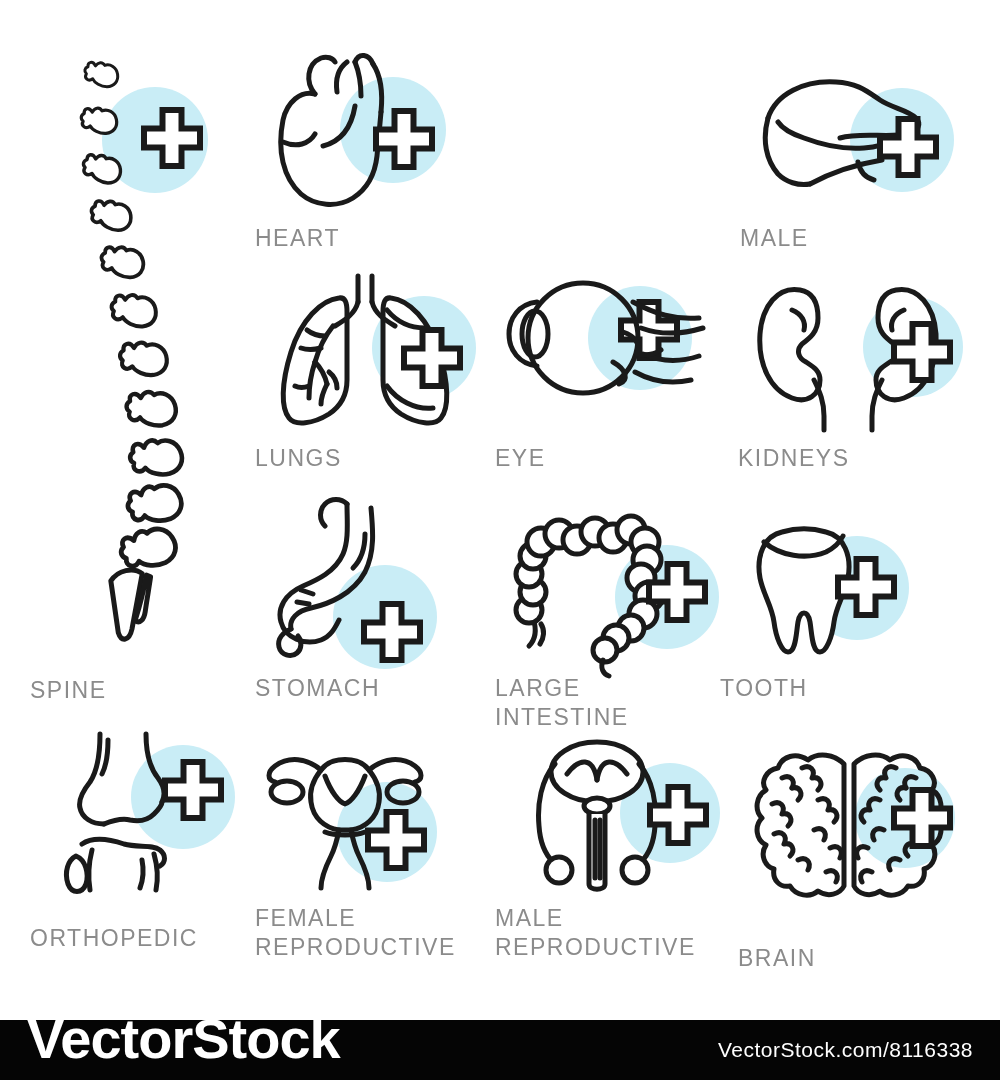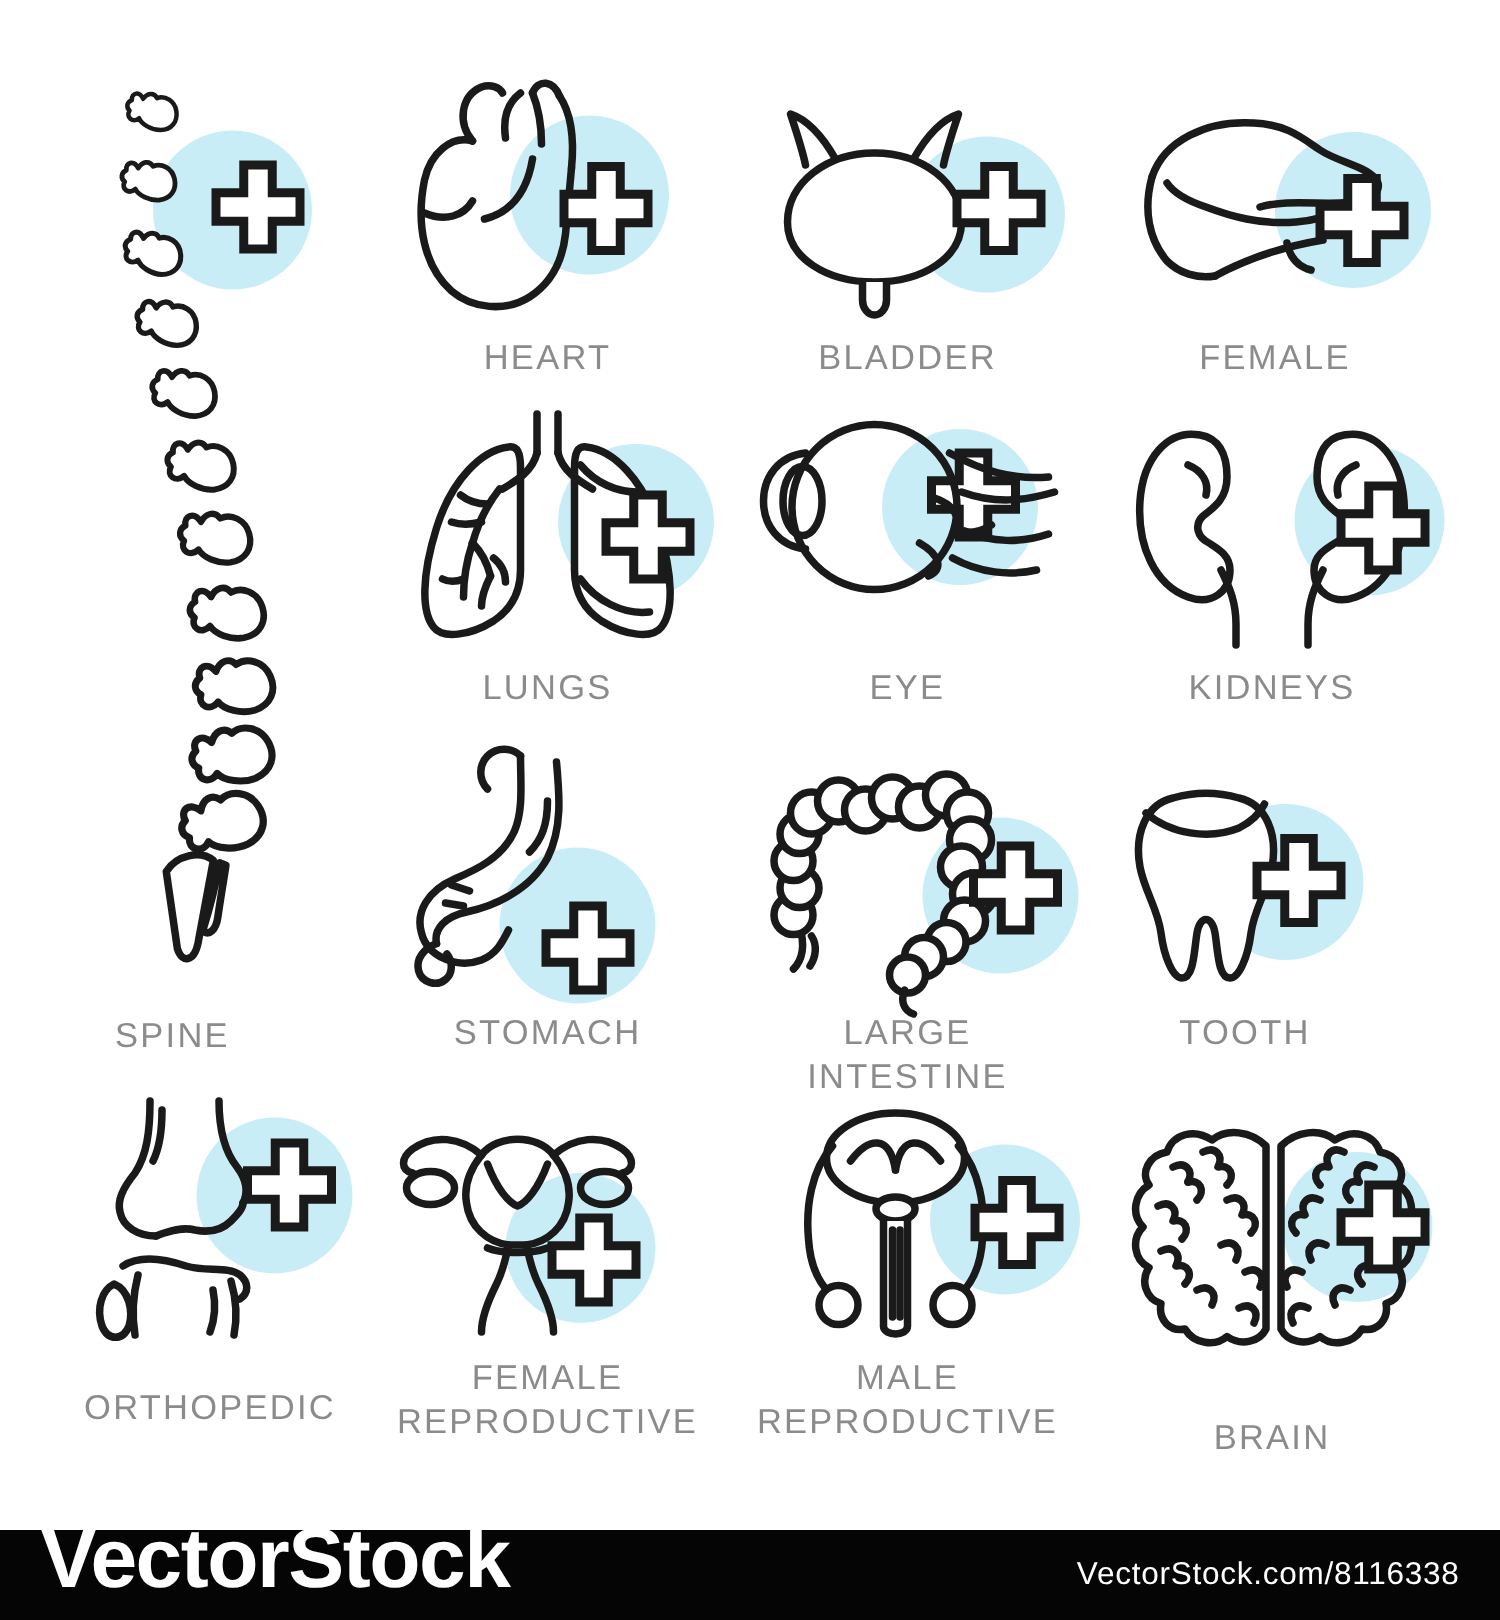--- a/index.html
+++ b/index.html
@@ -6,21 +6,21 @@
   .canvas{position:relative;width:1000px;height:1080px;background:#fff;overflow:hidden;
           font-family:"Liberation Sans",sans-serif;}
   .card{position:absolute;margin:0;width:220px;display:block;}
   .card svg{display:block;overflow:visible;}
   .halo{fill:var(--accent-circle,#c9edf6);}
   .organ path,.organ circle,.organ ellipse,.organ use{
     stroke:var(--line,#1a1a1a);stroke-width:5;fill:none;
     stroke-linecap:round;stroke-linejoin:round;}
   .organ .wf{fill:#ffffff;}
   .cross{fill:#ffffff;stroke:var(--line,#1a1a1a);stroke-width:6;stroke-linejoin:miter;}
-  .lbl{margin-top:6px;text-align:center;font-size:23px;letter-spacing:1.5px;
+  .lbl{margin-top:6px;text-align:left;font-size:23px;letter-spacing:1.5px;
        color:var(--label,#8b8b8b);font-weight:300;line-height:29px;}
   .lbl.low{margin-top:26px;}
   .spine-lbl{width:170px;}
   .bar{position:absolute;left:0;bottom:0;width:1000px;height:60px;
        background:var(--bar-bg,#050505);display:flex;align-items:center;
        justify-content:space-between;padding:0 27px;box-sizing:border-box;}
   .brand{color:var(--bar-text,#fff);font-size:56px;font-weight:bold;letter-spacing:-1px;
          margin-bottom:23px;}
   .credit{color:var(--bar-text,#fff);font-size:21px;font-weight:400;letter-spacing:.5px;}
 </style>
@@ -68,47 +68,34 @@
         <path d="M60 46 C50 34 52 16 66 10 C72 8 78 10 80 14"></path>
         <path d="M82 44 C80 30 84 20 92 14"></path>
         <path d="M28 94 C42 100 54 96 60 86"></path>
         <path d="M100 58 C96 82 84 94 68 98"></path>
       </g>
       <path class="cross" transform="translate(149,91)" d="M-9.5 -28 H9.5 V-9.5 H28 V9.5 H9.5 V28 H-9.5 V9.5 H-28 V-9.5 H-9.5 Z"></path>
     </svg>
     <figcaption class="lbl">HEART</figcaption>
   </figure>
 
-  <figure class="card" style="left:495px;top:48px">
-    <svg width="220" height="170" viewBox="0 0 220 170">
-      <circle class="halo" cx="163" cy="95" r="52"></circle>
-      <g class="organ">
-        <path class="wf" d="M88 54 C56 54 30 74 30 100 C30 124 56 140 88 140 C120 140 146 124 146 100 C146 74 120 54 88 54 Z"></path>
-        <path d="M62 58 C54 44 44 32 32 28 C36 40 40 52 42 62"></path>
-        <path d="M114 58 C122 44 132 32 144 28 C140 40 136 52 134 62"></path>
-        <path class="wf" d="M80 140 L80 152 C80 158 84 162 88 162 C92 162 96 158 96 152 L96 140"></path>
-      </g>
-      <path class="cross" transform="translate(171,91)" d="M-9.5 -28 H9.5 V-9.5 H28 V9.5 H9.5 V28 H-9.5 V9.5 H-28 V-9.5 H-9.5 Z"></path>
-    </svg>
-    <figcaption class="lbl">BLADDER</figcaption>
-  </figure>
 
   <figure class="card" style="left:740px;top:48px">
     <svg width="220" height="170" viewBox="0 0 220 170">
       <circle class="halo" cx="162" cy="92" r="52"></circle>
       <g class="organ">
         <path d="M28 70 C36 46 64 32 96 34 C118 35 128 44 140 52 C152 60 168 62 176 70 C182 76 178 84 168 86 C148 90 120 84 100 90"></path>
         <path d="M176 72 C168 88 148 98 124 100 C100 102 80 96 64 90 C52 86 42 80 38 74"></path>
         <path d="M28 70 C22 92 26 112 38 126 C46 134 58 138 70 136"></path>
         <path d="M70 136 C92 124 118 116 142 112"></path>
         <path d="M118 114 C120 124 126 130 134 132"></path>
       </g>
       <path class="cross" transform="translate(168,99)" d="M-9.5 -28 H9.5 V-9.5 H28 V9.5 H9.5 V28 H-9.5 V9.5 H-28 V-9.5 H-9.5 Z"></path>
     </svg>
-    <figcaption class="lbl">FEMALE</figcaption>
+    <figcaption class="lbl">MALE</figcaption>
   </figure>
 
   <figure class="card" style="left:255px;top:268px">
     <svg width="220" height="170" viewBox="0 0 220 170">
       <circle class="halo" cx="169" cy="80" r="52"></circle>
       <g class="organ">
         <path class="wf" d="M136 30 C154 32 174 52 184 84 C194 116 194 140 186 150 C180 158 162 156 146 146 C134 138 128 126 128 112 L128 44 C128 34 130 29 136 30 Z"></path>
         <path d="M132 42 C142 54 156 60 170 60"></path>
         <path d="M132 118 C142 132 160 142 178 140"></path>
         <path class="wf" d="M84 30 C66 32 46 52 36 84 C26 116 26 140 34 150 C40 158 58 156 74 146 C86 138 92 126 92 112 L92 44 C92 34 90 29 84 30 Z"></path>

